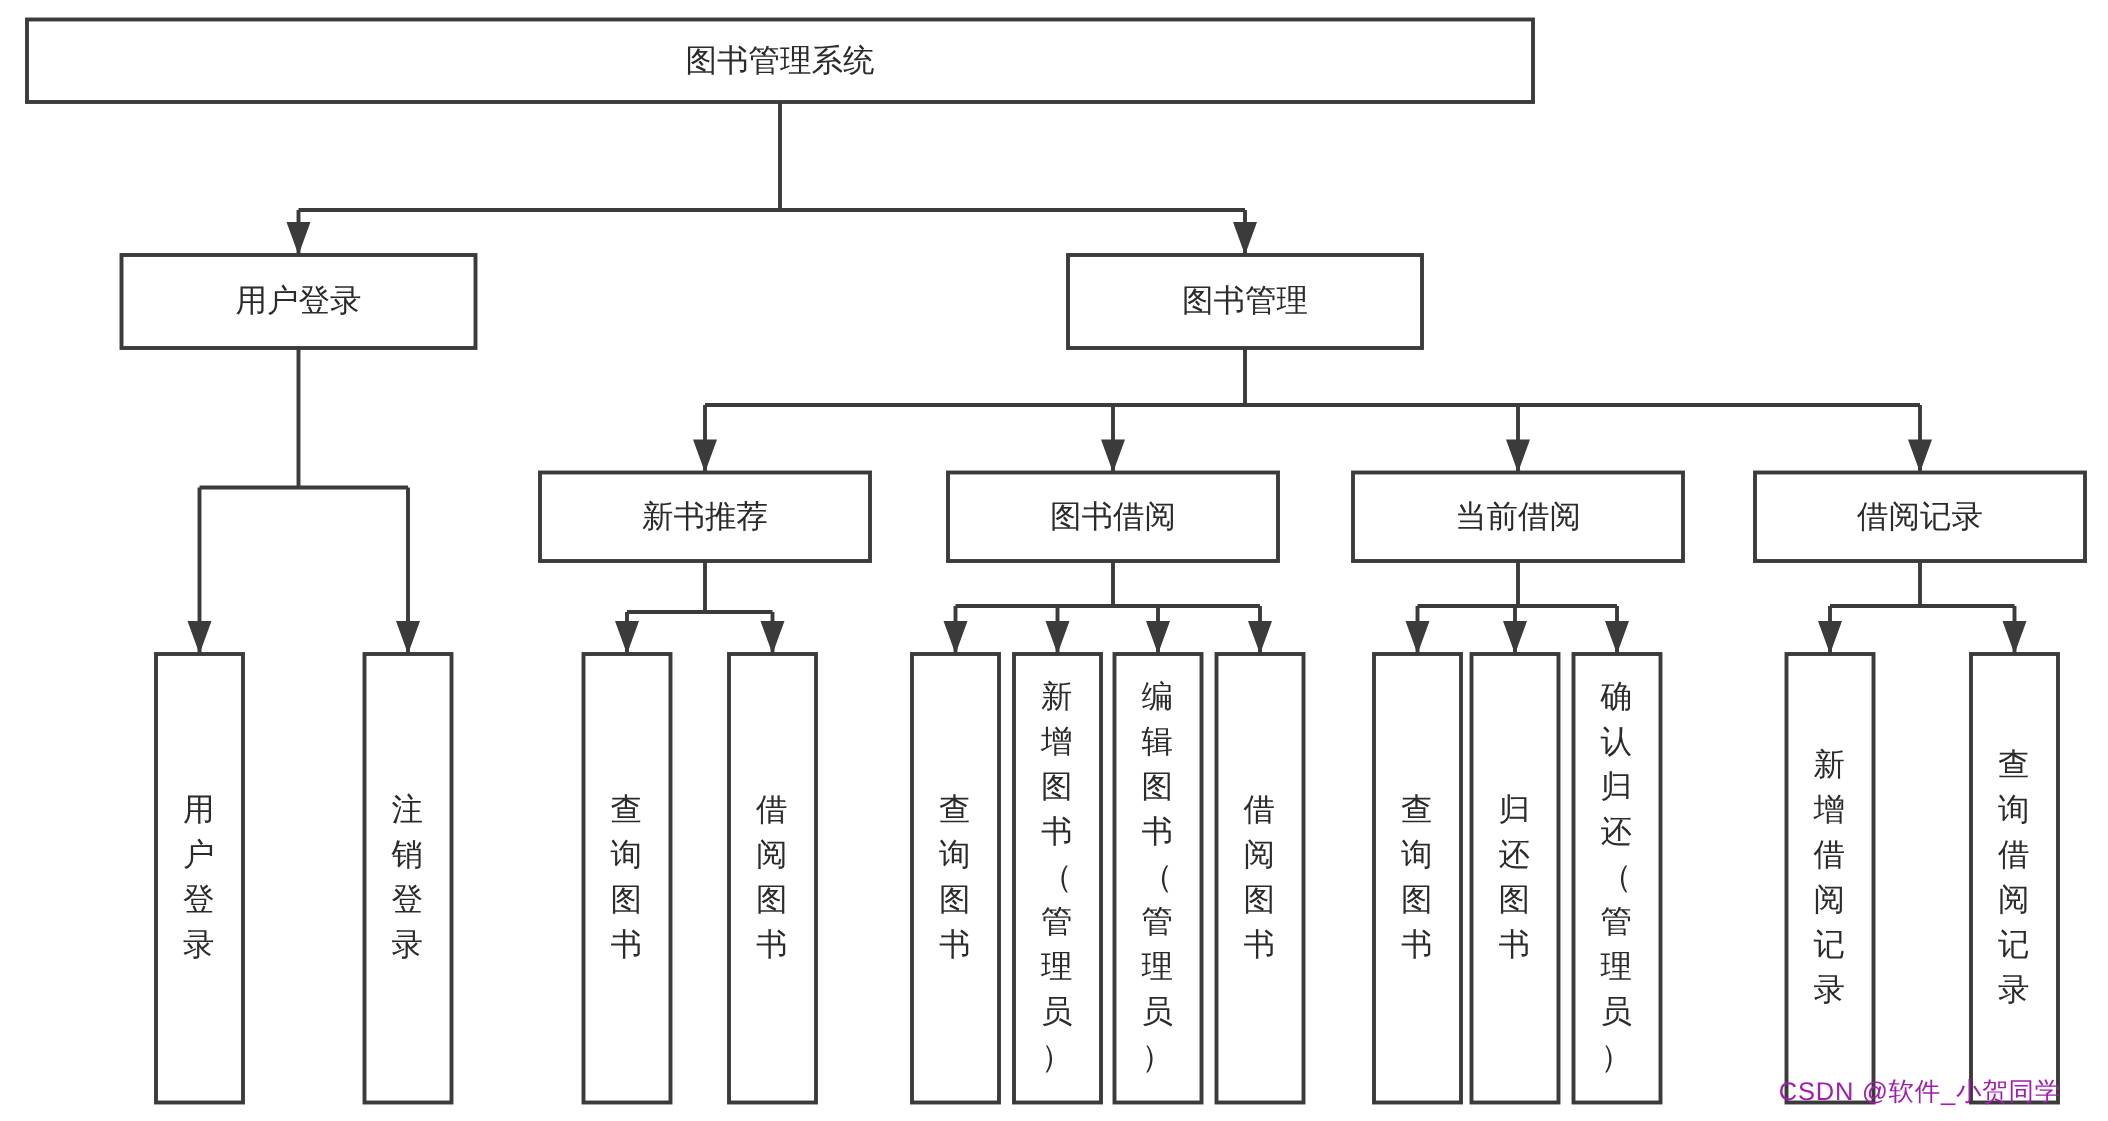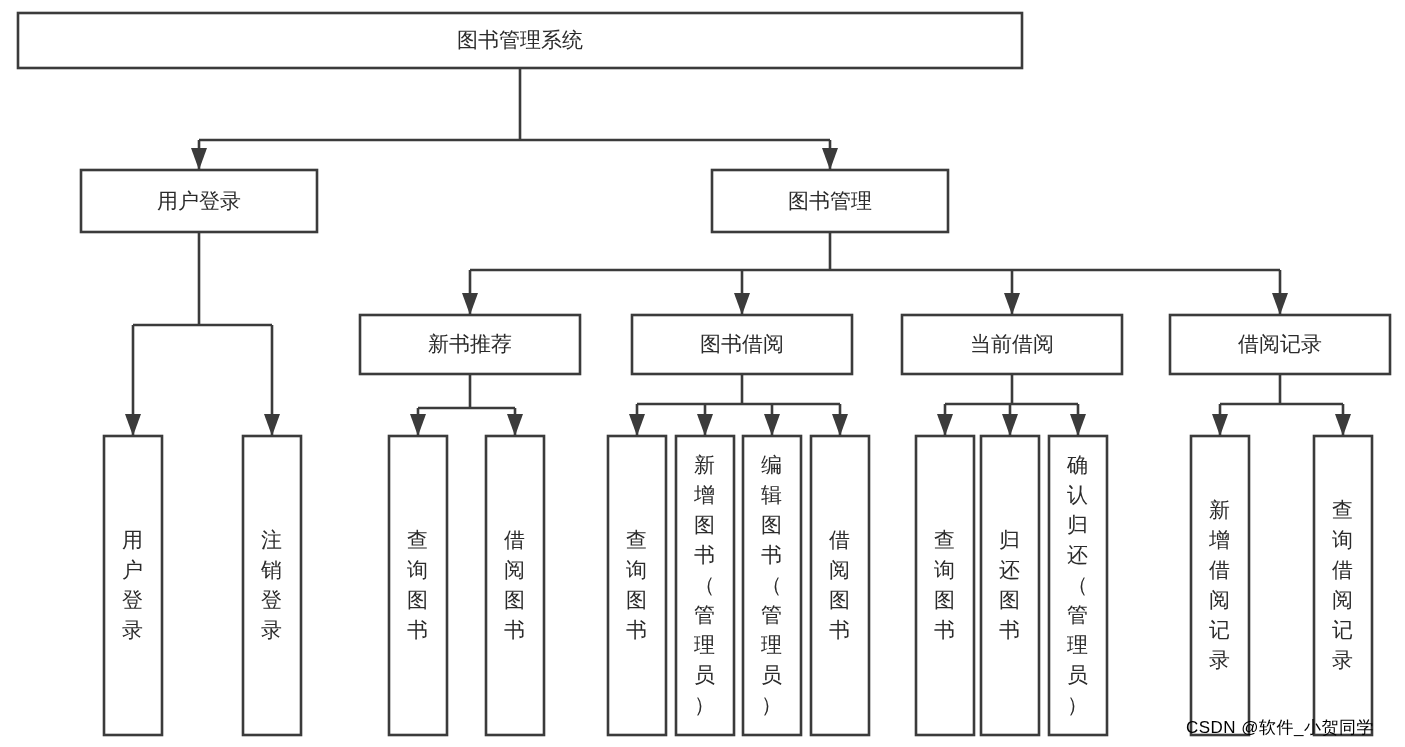--- a/index.html
+++ b/index.html
@@ -52,21 +52,21 @@
   .arrow-head {
     fill: #3b3b3b;
     stroke: none;
   }
   .watermark {
     position: absolute;
     right: 10px;
     bottom: 8px;
     font-family: "Liberation Sans", "DejaVu Sans", sans-serif;
     font-size: 17px;
-    color: #000000;
+    color: #a21caf;
     letter-spacing: 0.5px;
     white-space: nowrap;
     user-select: none;
   }
 </style>
 </head>
 <body>
 
 <div id="diagram-root">
   <svg class="diagram-canvas" viewBox="0 0 1405 747" xmlns="http://www.w3.org/2000/svg">

